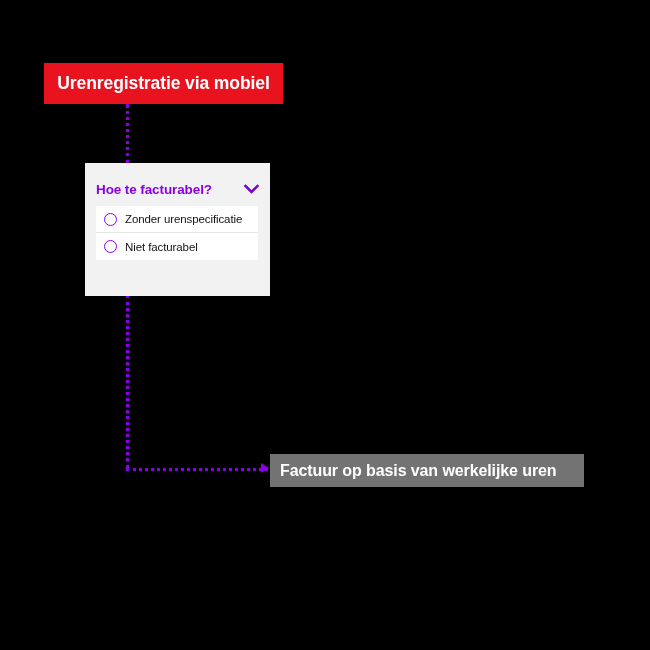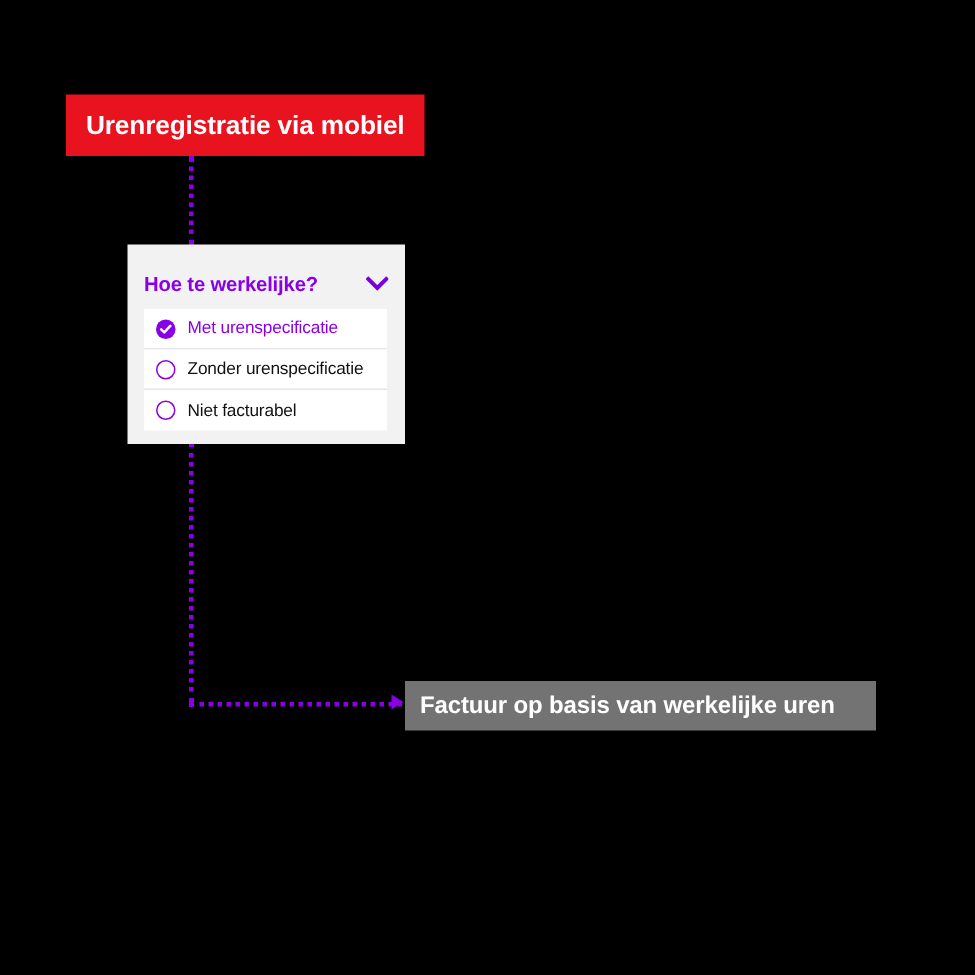--- a/index.html
+++ b/index.html
@@ -170,38 +170,30 @@
   <div class="conn-h" id="conn-elbow"></div>
   <div class="arrow-head"></div>
 
   <div id="node-start">
     <span class="node-label">Urenregistratie via mobiel</span>
   </div>
 
   <div id="dropdown-panel">
 
     <div id="dropdown-header">
-      <span class="dd-title">Hoe te werkelijke?</span>
+      <span class="dd-title">Hoe te facturabel?</span>
       <span class="chevron">
         <svg width="15" height="10" viewBox="0 0 15 10" aria-hidden="true">
           <path d="M1.5 2 L7.5 8 L13.5 2" fill="none" stroke="#7a00d8" stroke-width="2.6" stroke-linecap="square" stroke-linejoin="miter"></path>
         </svg>
       </span>
     </div>
 
     <div id="option-list">
 
-      <div class="option-row selected">
-        <span class="radio on">
-          <svg width="9" height="9" viewBox="0 0 10 10" aria-hidden="true">
-            <path d="M1.6 5.1 L3.9 7.3 L8.4 2.5" fill="none" stroke="#ffffff" stroke-width="1.9" stroke-linecap="round" stroke-linejoin="round"></path>
-          </svg>
-        </span>
-        <span class="option-label">Met urenspecificatie</span>
-      </div>
 
       <div class="option-row">
         <span class="radio off"></span>
         <span class="option-label">Zonder urenspecificatie</span>
       </div>
 
       <div class="option-row">
         <span class="radio off"></span>
         <span class="option-label">Niet facturabel</span>
       </div>

